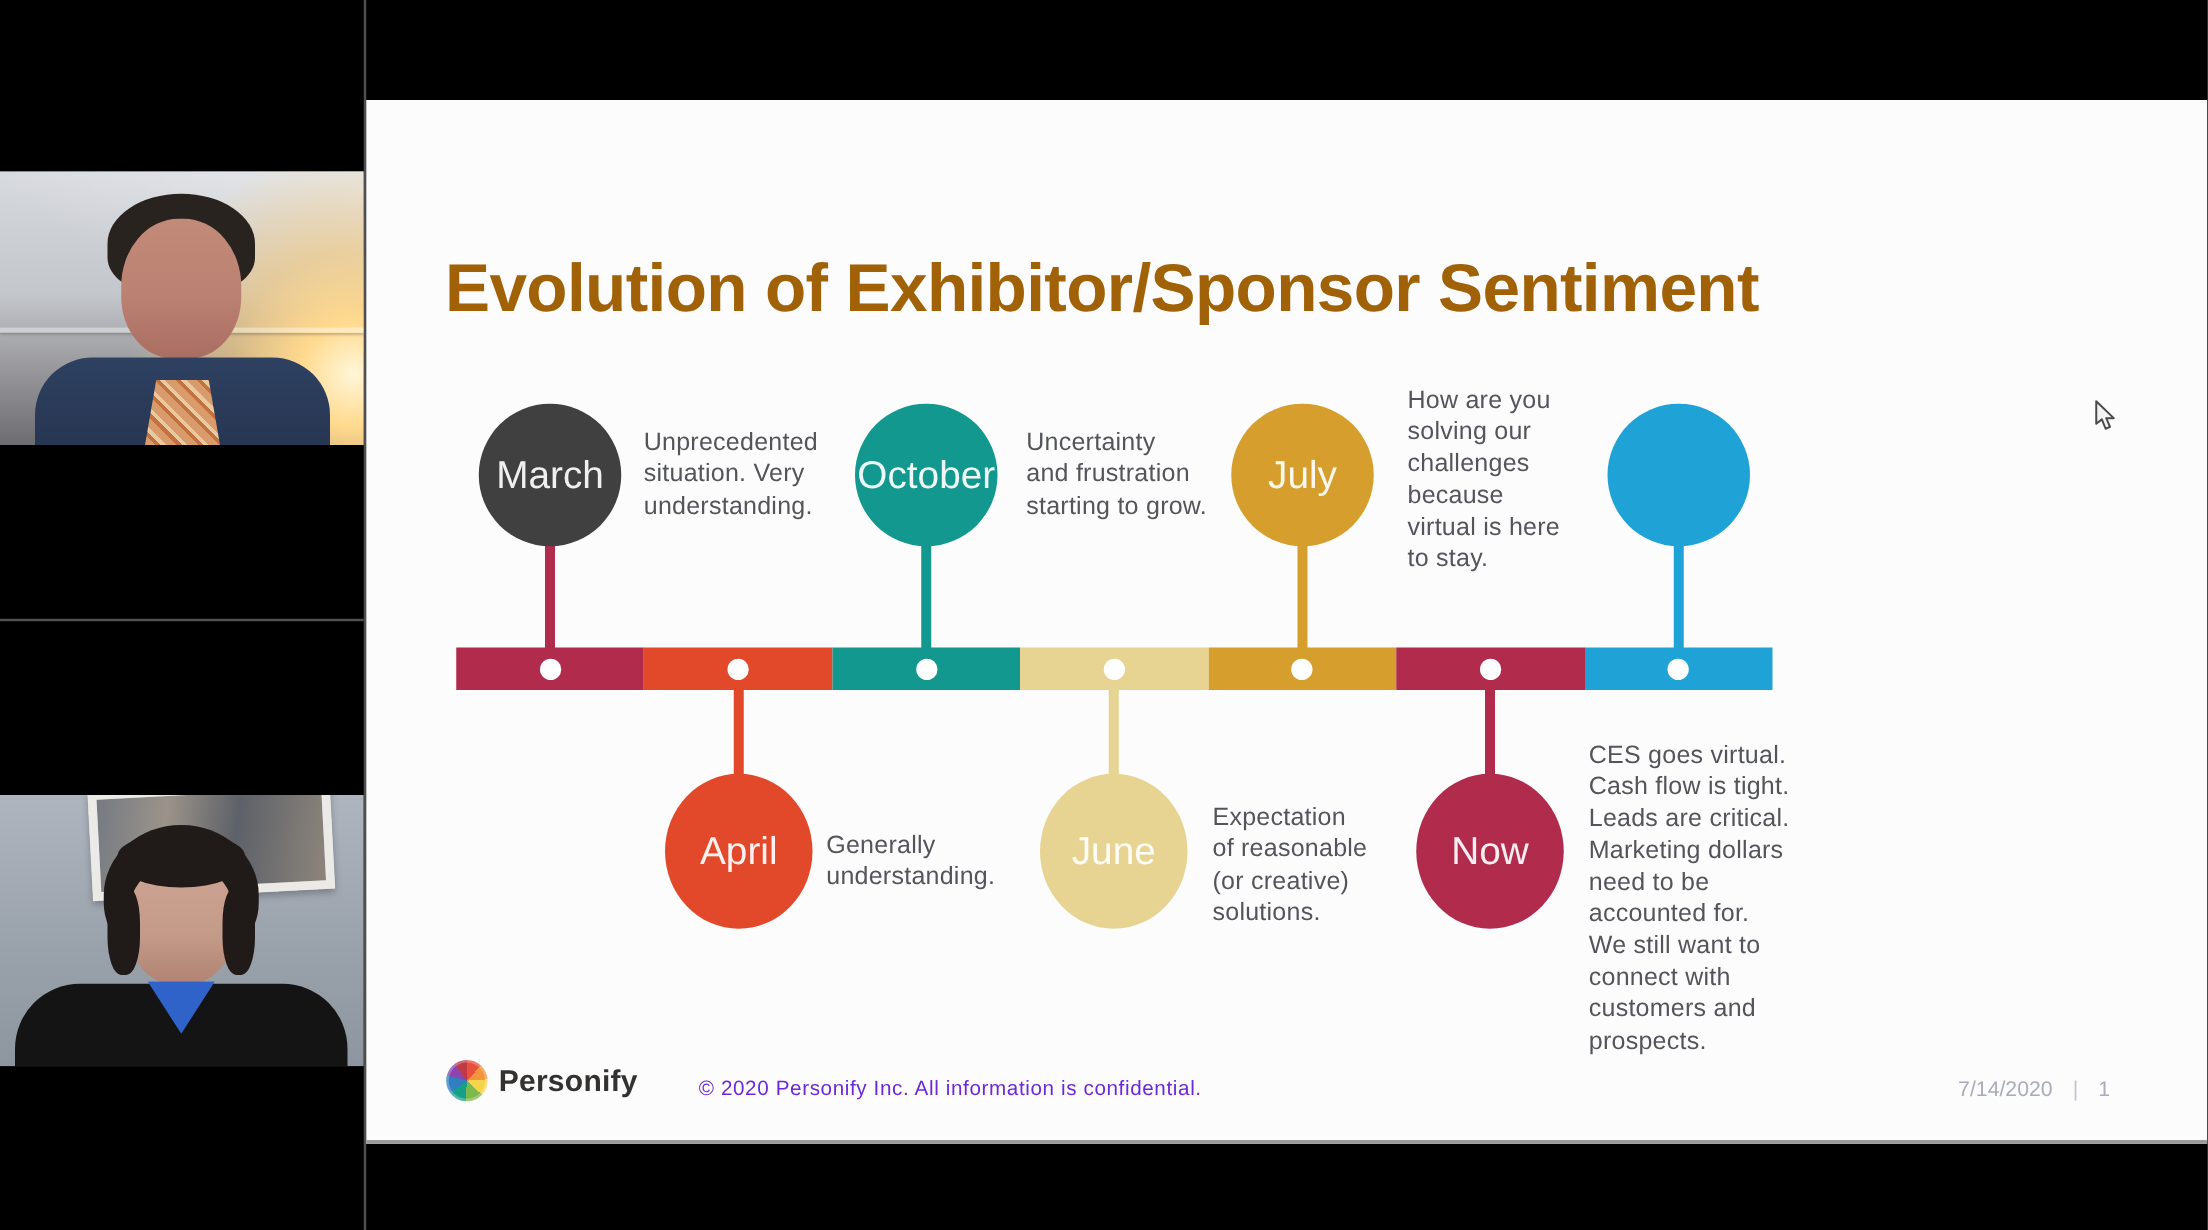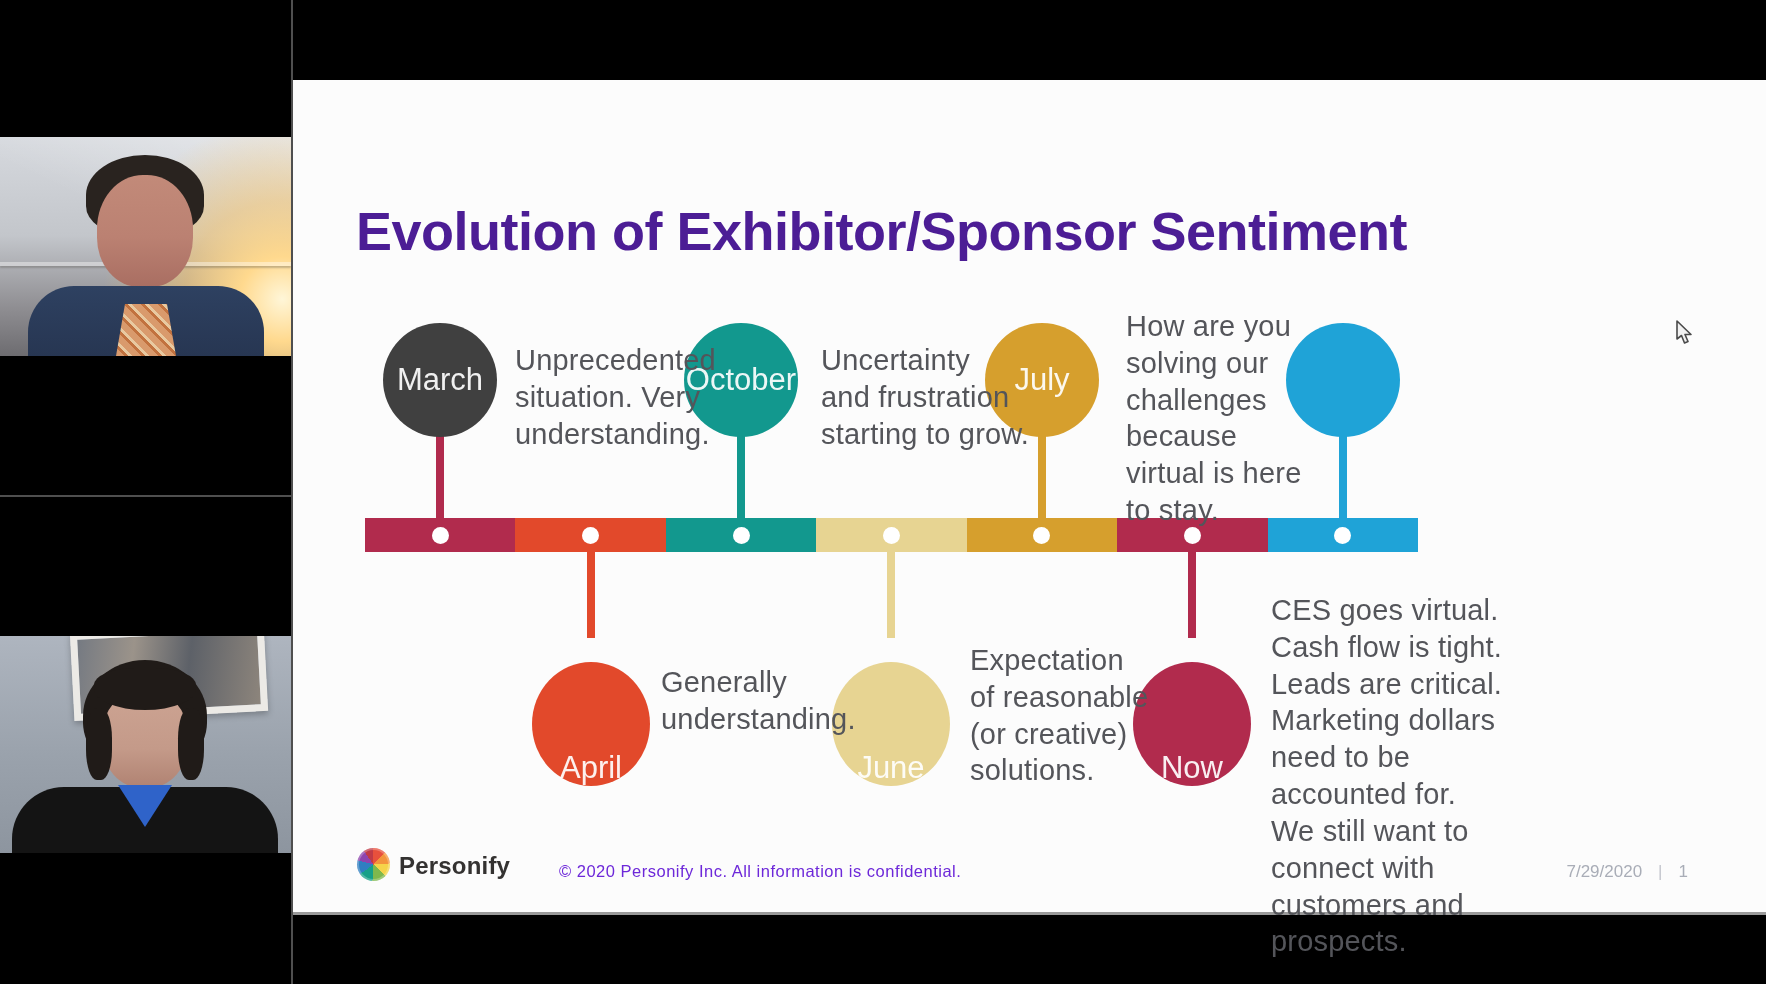--- a/index.html
+++ b/index.html
@@ -51,24 +51,24 @@
   .slide-title{position:absolute;left:63px;top:88px;font-size:54px;font-weight:800;letter-spacing:-0.5px;
          line-height:1;color:#242C55;}
 
   
   .bar{position:absolute;left:72px;top:438px;width:1053px;height:34px;display:flex;}
   .seg{flex:1;position:relative;}
   .dot{position:absolute;left:50%;top:50%;width:17px;height:17px;margin:-8.5px 0 0 -8.5px;
        border-radius:50%;background:#fff;}
   .circ{position:absolute;width:114px;height:114px;border-radius:50%;display:flex;
         align-items:center;justify-content:center;top:243px;}
-  .circ.bot{width:118px;height:124px;top:582px;border-radius:50%;align-items:flex-end;}
+  .circ.bot{width:118px;height:124px;top:539px;border-radius:50%;}
   .circ-label{color:rgba(255,255,255,.92);font-size:31px;}
   .stick{position:absolute;width:8px;}
-  .note{position:absolute;white-space:pre-line;font-size:29px;line-height:1.27;color:#54555A;
+  .note{position:absolute;white-space:pre-line;font-size:20px;line-height:1.27;color:#54555A;
         letter-spacing:.2px;}
 
   
   .logo-icon{position:absolute;left:64px;top:768px;width:33px;height:33px;border-radius:50%;
       background:conic-gradient(#e8503c 0 12%, #f3953c 12% 24%, #f5d44a 24% 37%, #7fb84d 37% 51%,
                  #17a089 51% 65%, #2f7fc1 65% 79%, #8e44ad 79% 90%, #c03a46 90% 100%);
       box-shadow:inset 0 0 0 2px rgba(255,255,255,.25);}
   .logo-text{position:absolute;left:106px;top:772px;font-size:24px;font-weight:700;color:#343231;letter-spacing:.2px;}
   .copyright{position:absolute;left:266px;top:782px;font-size:16.5px;color:#6d28d9;letter-spacing:.5px;}
   .daterow{position:absolute;right:78px;top:782px;display:flex;gap:16px;font-size:17px;color:#A9ADB7;}
@@ -98,21 +98,21 @@
       <div class="v2-face"></div>
       <div class="v2-bangs"></div>
       <div class="v2-lockL"></div>
       <div class="v2-lockR"></div>
       <div class="v2-body"></div>
       <div class="v2-collar"></div>
     </div>
   </div>
 
   <div class="slide">
-    <h1 class="slide-title" style="color: #4c1d95;">Evolution of Exhibitor/Sponsor Sentiment</h1>
+    <h1 class="slide-title" style="color: #a16207;">Evolution of Exhibitor/Sponsor Sentiment</h1>
 
     <div class="bar">
       <div class="seg" style="background: rgb(177, 43, 77);">
           <span class="dot"></span>
         </div>
       <div class="seg" style="background: rgb(226, 73, 43);">
           <span class="dot"></span>
         </div>
       <div class="seg" style="background: rgb(18, 152, 142);">
           <span class="dot"></span>
@@ -187,21 +187,21 @@
 accounted for.
 We still want to
 connect with
 customers and
 prospects.</div>
 
     <div class="logo-icon"></div>
     <div class="logo-text">Personify</div>
     <div class="copyright">© 2020 Personify Inc. All information is confidential.</div>
     <div class="daterow">
-      <span>7/29/2020</span>
+      <span>7/14/2020</span>
       <span class="sep">|</span>
       <span>1</span>
     </div>
   </div>
 
   <svg class="cursor" width="22" height="26" viewBox="0 0 22 26">
     <path d="M1 1 L1 19 L5.5 15.5 L8.5 23 L12 21.5 L9 14.5 L15 14.5 Z" fill="#f2f2f2" stroke="#4a4a4a" stroke-width="1.6" stroke-linejoin="round"></path>
   </svg>
 
 </div>

